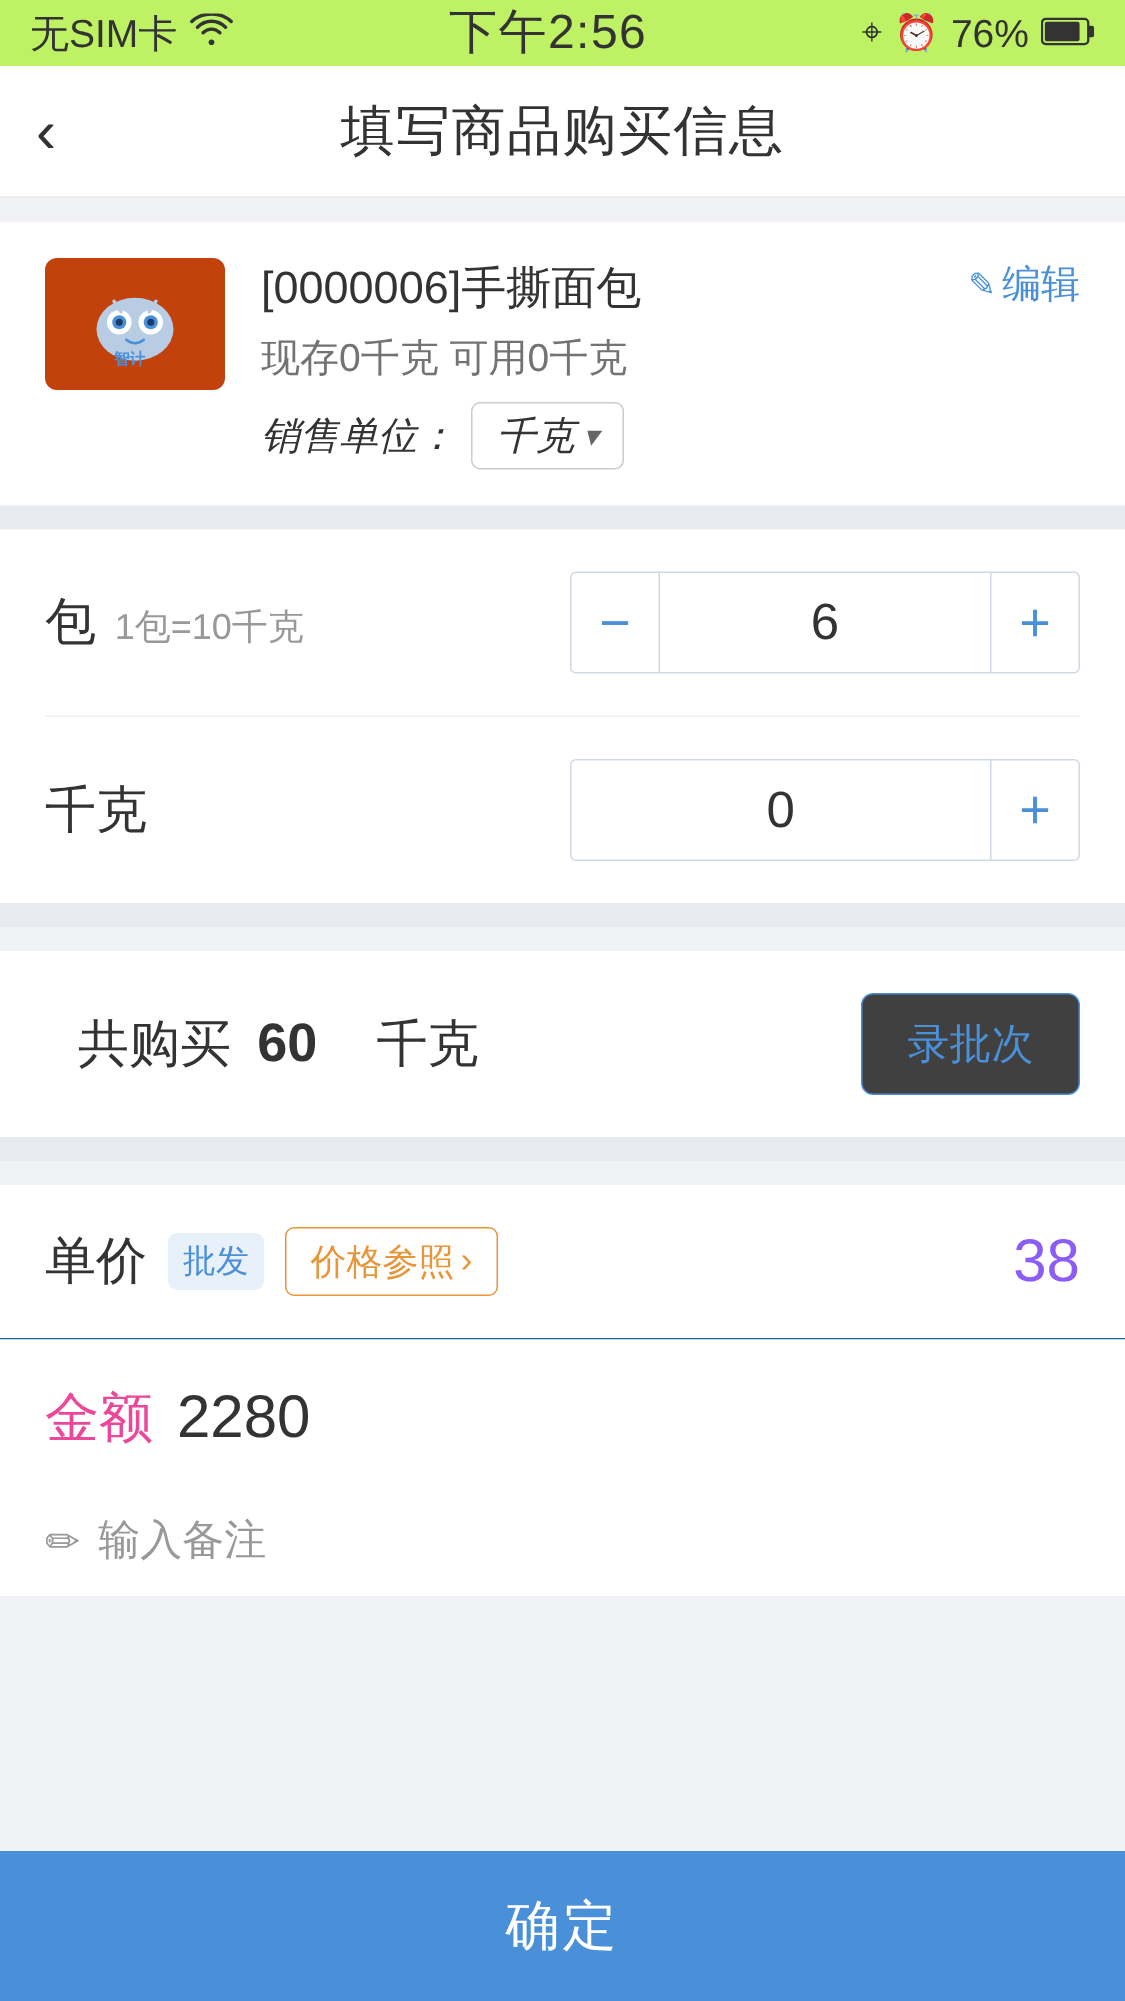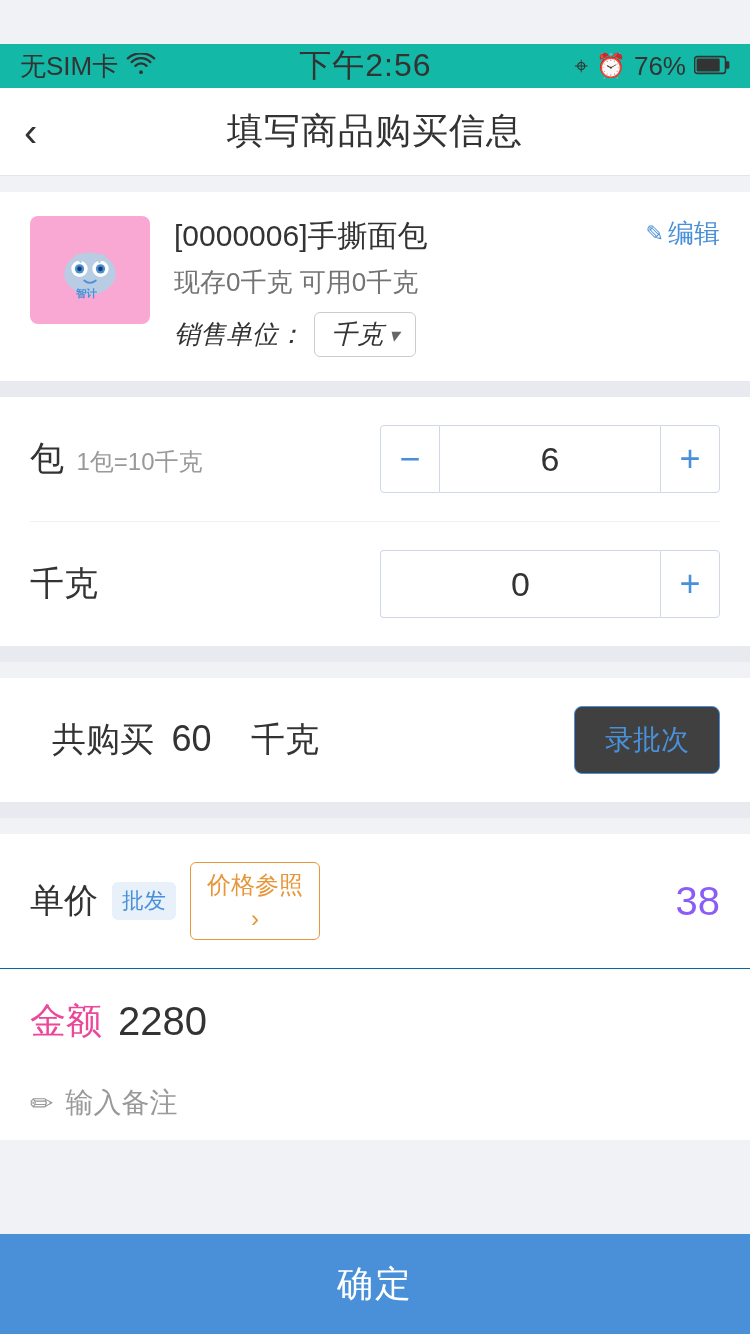--- a/index.html
+++ b/index.html
@@ -10,27 +10,26 @@
       background: #f0f2f5;
       font-family: -apple-system, 'PingFang SC', 'Helvetica Neue', sans-serif;
       position: relative;
       overflow-x: hidden;
     }
 
     
     .status-bar {
       width: 750px;
       height: 44px;
-      background: #14b8a6;
+      background: #bef264;
       display: flex;
       align-items: center;
       justify-content: space-between;
       padding: 0 20px;
       font-size: 28px;
-      margin-top: 44px;
     }
     .status-left {
       display: flex;
       align-items: center;
       gap: 8px;
       font-size: 26px;
       color: #333;
     }
     .status-center {
       font-size: 32px;
@@ -77,22 +76,22 @@
     .product-card {
       background: #fff;
       margin-top: 16px;
       padding: 24px 30px;
       display: flex;
       align-items: flex-start;
       gap: 24px;
     }
     .product-image {
       width: 120px;
-      height: 108px;
-      background: #f9a8d4;
+      height: 88px;
+      background: #c2410c;
       border-radius: 8px;
       display: flex;
       align-items: center;
       justify-content: center;
       flex-shrink: 0;
       overflow: hidden;
     }
     .product-image svg { width: 70px; height: 60px; }
     .product-info {
       flex: 1;
@@ -276,21 +275,20 @@
       border: 1px solid #e8963a;
       border-radius: 6px;
       padding: 6px 16px;
       font-size: 24px;
       color: #e8963a;
       background: #fff;
       cursor: pointer;
       display: flex;
       align-items: center;
       gap: 4px;
-      flex-direction: column;
     }
     .price-value {
       font-size: 40px;
       color: #8b5cf6;
       font-weight: 400;
     }
 
     
     .amount-section {
       background: #fff;
@@ -448,21 +446,21 @@
       <button class="qty-btn plus-only">+</button>
     </div>
   </div>
 </div>
 
 <div class="separator"></div>
 
 <div class="total-section">
   <div class="total-text">
     <span>共购买</span>
-    <span style="font-weight:400;font-size:36px;margin:0 8px;">60</span>
+    <span style="font-weight:700;font-size:36px;margin:0 8px;">60</span>
     <span>千克</span>
   </div>
   <button class="record-batch-btn">录批次</button>
 </div>
 
 <div class="separator"></div>
 
 <div class="price-section">
   <div class="price-left">
     <span class="price-label">单价</span>

